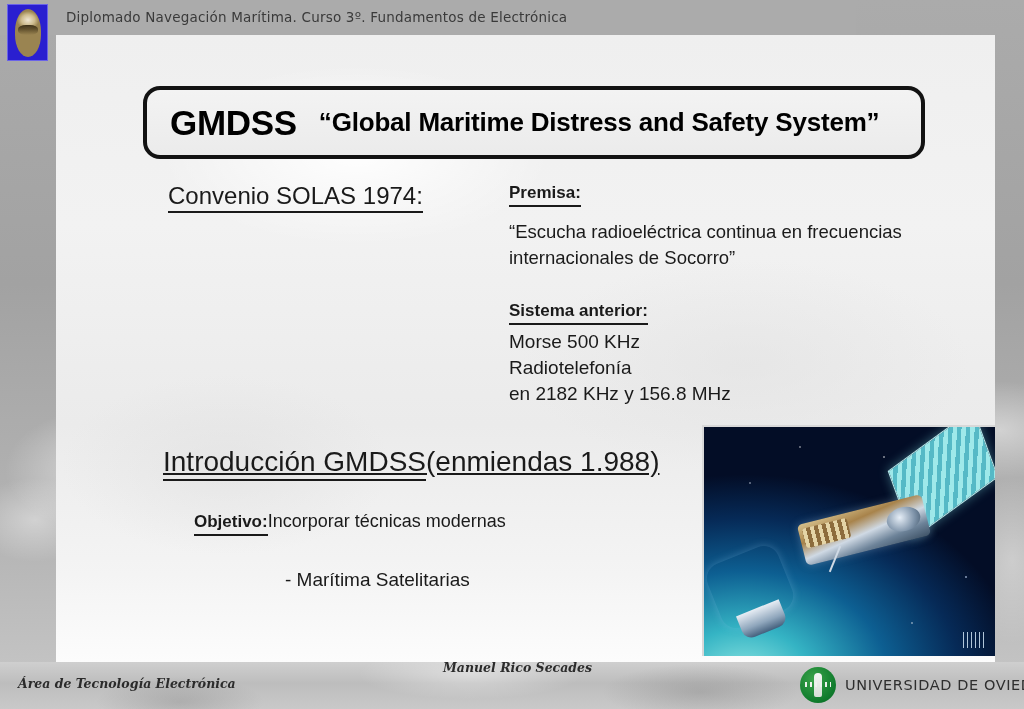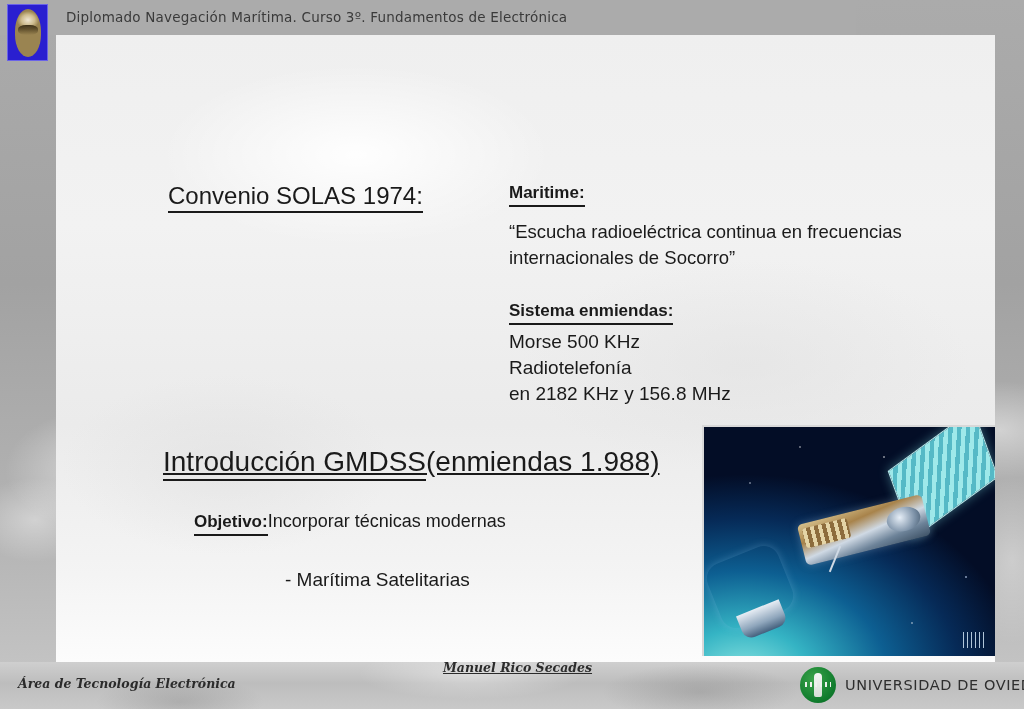--- a/index.html
+++ b/index.html
@@ -314,21 +314,21 @@
   .footer-text {
     position: absolute;
     font-family: "DejaVu Serif", serif;
     font-style: italic;
     font-weight: bold;
     font-size: 12.5px;
     color: #2b2b2b;
     white-space: nowrap;
   }
   #footer-left  { left: 18px;  top: 676px; }
-  #footer-center{ left: 443px; top: 660px; text-decoration: underline; }
+  #footer-center{ left: 443px; top: 660px; }
 
   #uniovi {
     position: absolute;
     left: 800px; top: 667px;
     display: flex;
     align-items: center;
     gap: 9px;
   }
   #uniovi-mark {
     width: 36px; height: 36px;
@@ -370,36 +370,40 @@
   <div id="header-band">
     <div id="header-title">Diplomado Navegación Marítima.  Curso 3º. Fundamentos de Electrónica</div>
   </div>
 
   <div id="crest">
     <div class="oval"></div>
   </div>
 
   <div id="content-panel"></div>
 
+  <div id="title-box">
+    <span id="title-main">GMDSS</span>
+    <span id="title-sub">“Global Maritime Distress and Safety System”</span>
+  </div>
 
   <div id="solas" class="u-head">
     <span class="underline-span">Convenio SOLAS 1974:</span>
   </div>
 
   <div id="premisa-block">
     <div>
-      <span id="premisa-label" class="underline-span">Maritime:</span>
+      <span id="premisa-label" class="underline-span">Premisa:</span>
     </div>
     <div id="premisa-l1" class="premisa-line">“Escucha radioeléctrica continua en frecuencias</div>
     <div class="premisa-line">internacionales de Socorro”</div>
   </div>
 
   <div id="sistema-block">
     <div>
-      <span id="sistema-label" class="underline-span">Sistema enmiendas:</span>
+      <span id="sistema-label" class="underline-span">Sistema anterior:</span>
     </div>
     <div id="sistema-l1" class="sistema-line">Morse 500 KHz</div>
     <div class="sistema-line">Radiotelefonía</div>
     <div class="sistema-line">en 2182 KHz y 156.8 MHz</div>
   </div>
 
   <div id="intro" class="u-head">
     <span class="underline-span">Introducción GMDSS</span><span>(enmiendas 1.988)</span>
   </div>
 

